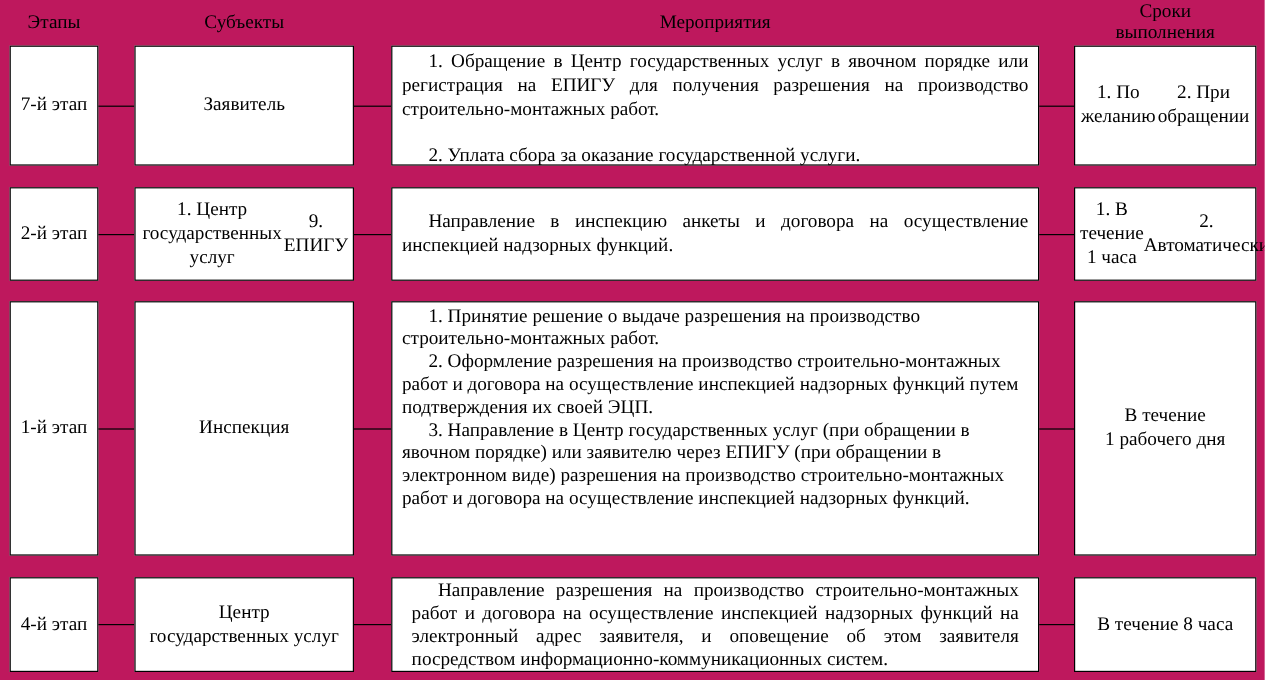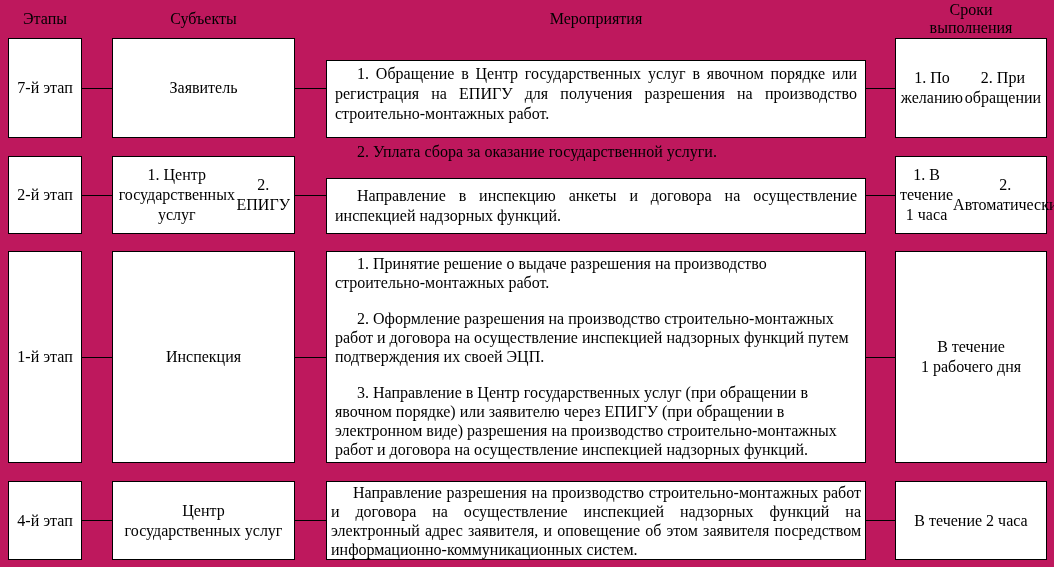--- a/index.html
+++ b/index.html
@@ -49,28 +49,28 @@
     display:flex; flex-direction:row; justify-content:space-between;
     align-items:center; text-align:center;
     padding:5px 4px; line-height:20px;
   }
   .col-center {
     display:flex; flex-direction:column; justify-content:center;
     align-items:center; text-align:center;
     padding:2px 4px; line-height:20px;
   }
 
-  .act { padding:3px 8px; line-height:20px;margin-top:22px; }
+  .act { padding:3px 8px; line-height:20px; }
   .act-mid { display:flex; flex-direction:column; justify-content:center; }
   .act3 { line-height:19px; padding:2px 8px; }
-  .act4 { line-height:19px; padding:2px 4px; }
+  .act4 { line-height:19px; padding:2px 16px; }
   .para { margin:0; text-indent:22px; }
   .jt { text-align:justify; }
   .sp  { margin-top:18px; }
-  .sp3 { margin-top:17px; }
+  .sp3 { }
 </style>
 </head>
 <body>
 
 <div class="canvas">
 
   <div class="band header-band">
     <div class="hcell w-stage">Этапы</div>
     <div class="w-ca"></div>
     <div class="hcell w-subject">Субъекты</div>
@@ -100,21 +100,21 @@
   </div>
 
   <div class="row h2 g1">
     <div class="box w-stage center-cell">2-й этап</div>
     <div class="conn w-ca"></div>
     <div class="box w-subject col-between">
       <div>
         <div>1. Центр</div>
         <div>государственных услуг</div>
       </div>
-      <div>2. ЕПИГУ</div>
+      <div>9. ЕПИГУ</div>
     </div>
     <div class="conn w-cb"></div>
     <div class="box w-activity act act-mid">
       <p class="para jt">Направление в инспекцию анкеты и договора на осуществление инспекцией надзорных функций.</p>
     </div>
     <div class="conn w-cc"></div>
     <div class="box w-terms col-between">
       <div>1. В течение 1 часа</div>
       <div>2. Автоматически</div>
     </div>
@@ -143,17 +143,17 @@
     <div class="box w-subject col-center">
       <div>Центр</div>
       <div>государственных услуг</div>
     </div>
     <div class="conn w-cb"></div>
     <div class="box w-activity act4 act-mid">
       <p class="para jt">Направление разрешения на производство строительно-монтажных работ и договора на осуществление инспекцией надзорных функций на электронный адрес заявителя, и оповещение об этом заявителя посредством информационно-коммуникационных систем.</p>
     </div>
     <div class="conn w-cc"></div>
     <div class="box w-terms col-center">
-      <div>В течение 2 часа</div>
+      <div>В течение 8 часа</div>
     </div>
   </div>
 
 </div>
 
 </body></html>

